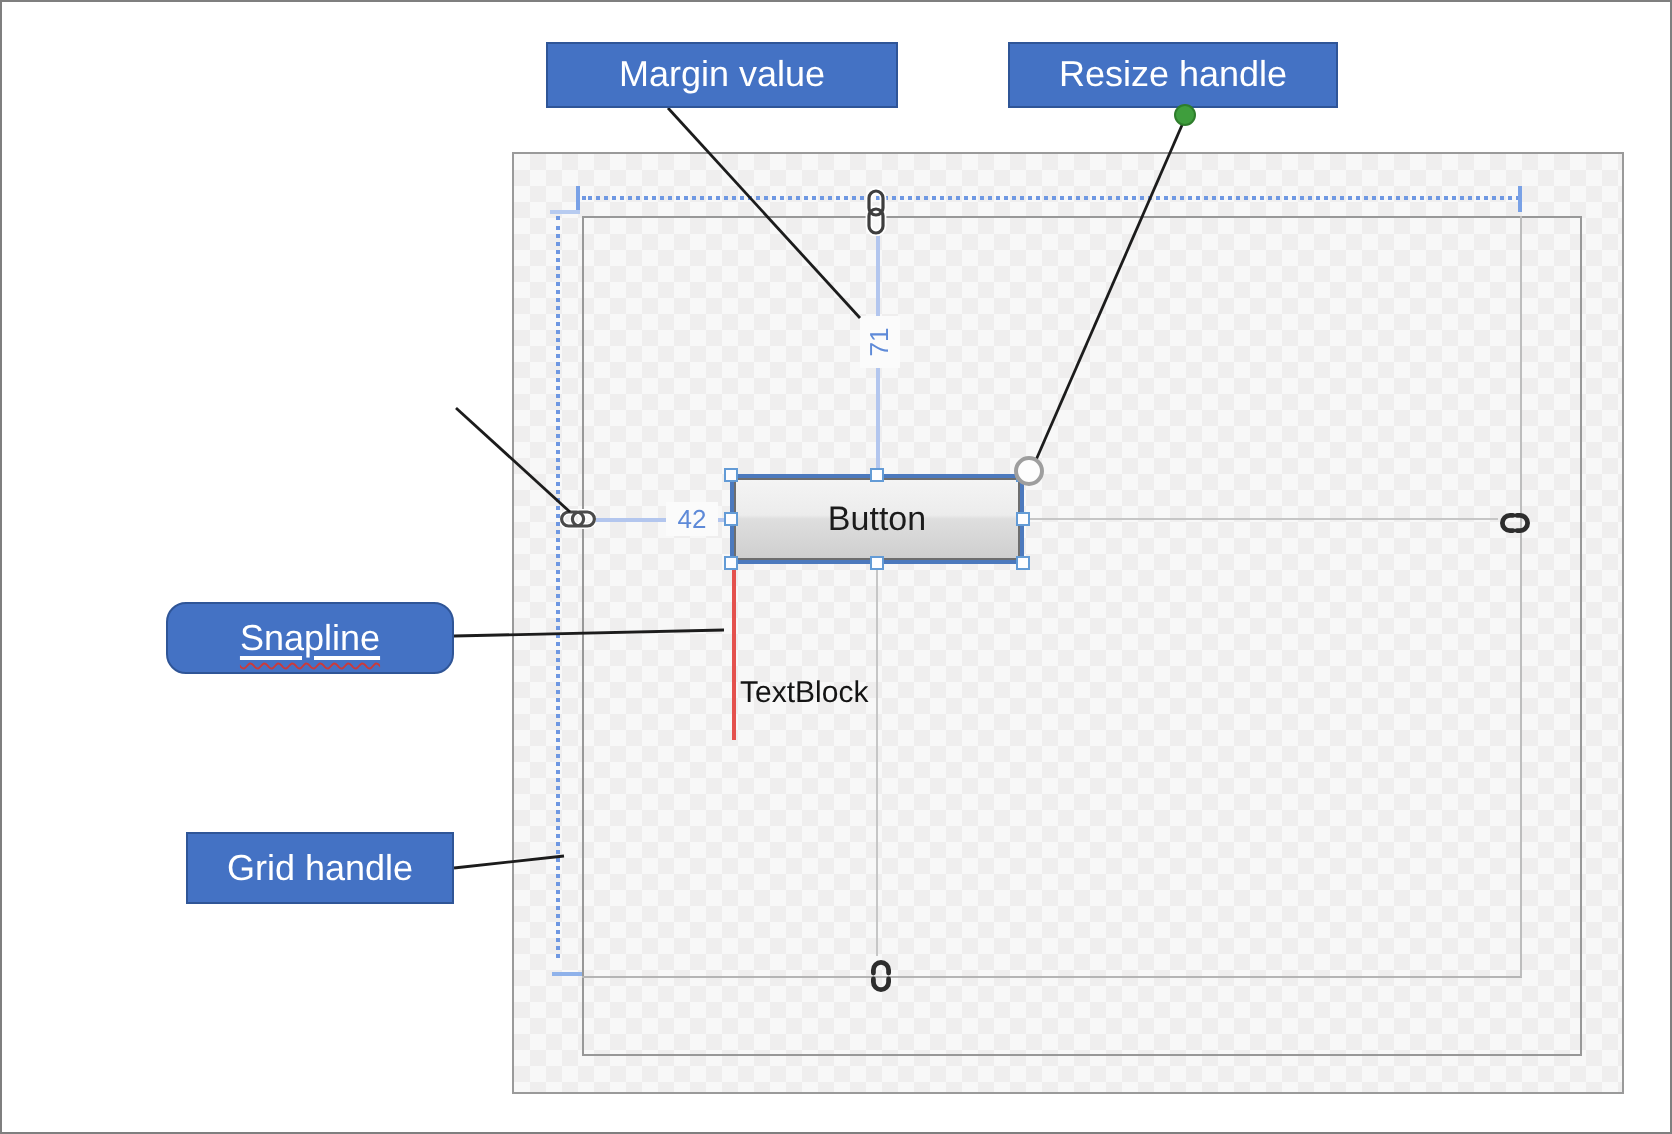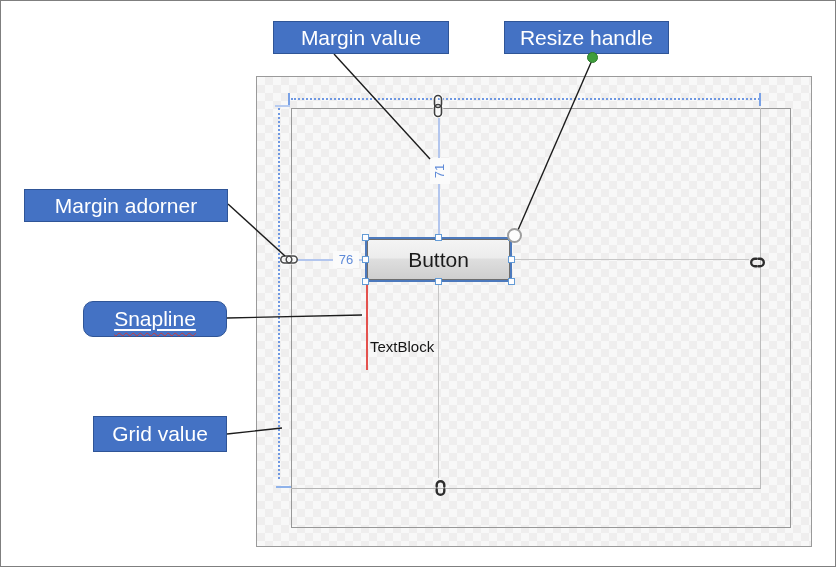--- a/index.html
+++ b/index.html
@@ -27,31 +27,31 @@
 
   
   .mline{background:#b3c6ee;}
   .chip{background:#fbfbfb;color:#5e8ad8;font-size:13px;line-height:17px;text-align:center;}
 
   
   .selection{left:364px;top:236px;width:147px;height:45px;border:2px solid #4c79bd;box-sizing:border-box;}
   .wpf-button{position:absolute;inset:0;border:1px solid #6e6e6e;box-sizing:border-box;
     background:linear-gradient(#f4f4f4,#ececec 45%,#dedede 50%,#cfcfcf);
     display:flex;align-items:center;justify-content:center;
-    font-size:21px;color:#1b1b1b;}
+    font-size:17px;color:#1b1b1b;}
   .handle{width:7px;height:7px;background:#fdfdff;border:1.5px solid #639bd6;box-sizing:border-box;}
 
   .snapline-red{left:365px;top:238px;width:2px;height:131px;background:#e4514d;}
   .textblock{left:369px;top:337px;font-size:15px;color:#141414;}
 
   .resize-circle{left:506px;top:227px;width:15px;height:15px;border-radius:50%;
     background:#fdfdfd;border:2px solid #9e9e9e;box-sizing:border-box;z-index:56;}
 
   
-  .callout{background:#4472c4;border:1.5px solid #2f5597;color:#fff;font-size:21px;
+  .callout{background:#4472c4;border:1.5px solid #2f5597;color:#fff;font-size:18px;
     display:flex;align-items:center;justify-content:center;box-sizing:border-box;z-index:60;}
   .squiggle{text-decoration-line:underline;text-decoration-style:wavy;
     text-decoration-color:#cc3a3a;text-underline-offset:6px;text-decoration-thickness:1px;}
   .whiteline{text-decoration-line:underline;text-decoration-style:solid;
     text-decoration-color:#fff;text-underline-offset:3px;text-decoration-thickness:1.5px;}
   .green-dot{left:586px;top:51px;width:11px;height:11px;border-radius:50%;
     background:#3f9e3d;border:1px solid #2e7d2c;box-sizing:border-box;z-index:65;}
 
   .lines-overlay{left:0;top:0;width:836px;height:567px;pointer-events:none;z-index:50;}
   .icon-box{z-index:30;}
@@ -71,21 +71,21 @@
   <div class="abs" style="left:274px;top:104px;width:15px;height:2px;background:#b7cbf0;"></div>
   <div class="abs tick" style="left:758px;top:92px;width:2px;height:13px;"></div>
   <div class="abs" style="left:275px;top:485px;width:15px;height:2px;background:#8fb2ea;"></div>
 
   <div class="abs guide" style="left:512px;top:258px;width:236px;height:1px;"></div>
   <div class="abs guide" style="left:437px;top:283px;width:1px;height:194px;"></div>
 
   <div class="abs mline" style="left:437px;top:114px;width:2px;height:119px;"></div>
   <div class="abs mline" style="left:297px;top:258px;width:68px;height:2px;"></div>
   <div class="abs chip" style="left:426px;top:160px;width:26px;height:20px;line-height:20px;transform:rotate(-90deg);">71</div>
-  <div class="abs chip" style="left:332px;top:250px;width:26px;height:17px;">76</div>
+  <div class="abs chip" style="left:332px;top:250px;width:26px;height:17px;">42</div>
 
   <div class="abs snapline-red"></div>
 
   <div class="abs selection">
     <div class="wpf-button">Button</div>
   </div>
   <div class="abs handle" style="left:361px;top:233px;"></div>
   <div class="abs handle" style="left:434px;top:233px;"></div>
   <div class="abs handle" style="left:507px;top:233px;"></div>
   <div class="abs handle" style="left:361px;top:255px;"></div>
@@ -130,21 +130,20 @@
   <svg class="abs lines-overlay" width="836" height="567" viewBox="0 0 836 567">
     <line x1="333" y1="53" x2="429" y2="158" stroke="#1c1c1c" stroke-width="1.4"></line>
     <line x1="592" y1="57" x2="517" y2="229" stroke="#1c1c1c" stroke-width="1.4"></line>
     <line x1="227" y1="203" x2="284" y2="255" stroke="#1c1c1c" stroke-width="1.4"></line>
     <line x1="226" y1="317" x2="361" y2="314" stroke="#1c1c1c" stroke-width="1.4"></line>
     <line x1="226" y1="433" x2="281" y2="427" stroke="#1c1c1c" stroke-width="1.4"></line>
   </svg>
 
   <div class="abs callout" style="left:272px;top:20px;width:176px;height:33px;">Margin value</div>
   <div class="abs callout" style="left:503px;top:20px;width:165px;height:33px;">Resize handle</div>
-  <div class="abs callout" style="left:23px;top:188px;width:204px;height:33px;">Margin adorner</div>
   <div class="abs callout" style="left:82px;top:300px;width:144px;height:36px;border-radius:10px;">
     <span class="squiggle"><span class="whiteline">Snapline</span></span>
   </div>
-  <div class="abs callout" style="left:92px;top:415px;width:134px;height:36px;">Grid value</div>
+  <div class="abs callout" style="left:92px;top:415px;width:134px;height:36px;">Grid handle</div>
 
   <div class="abs green-dot"></div>
 
 </div>
 
 </body></html>

